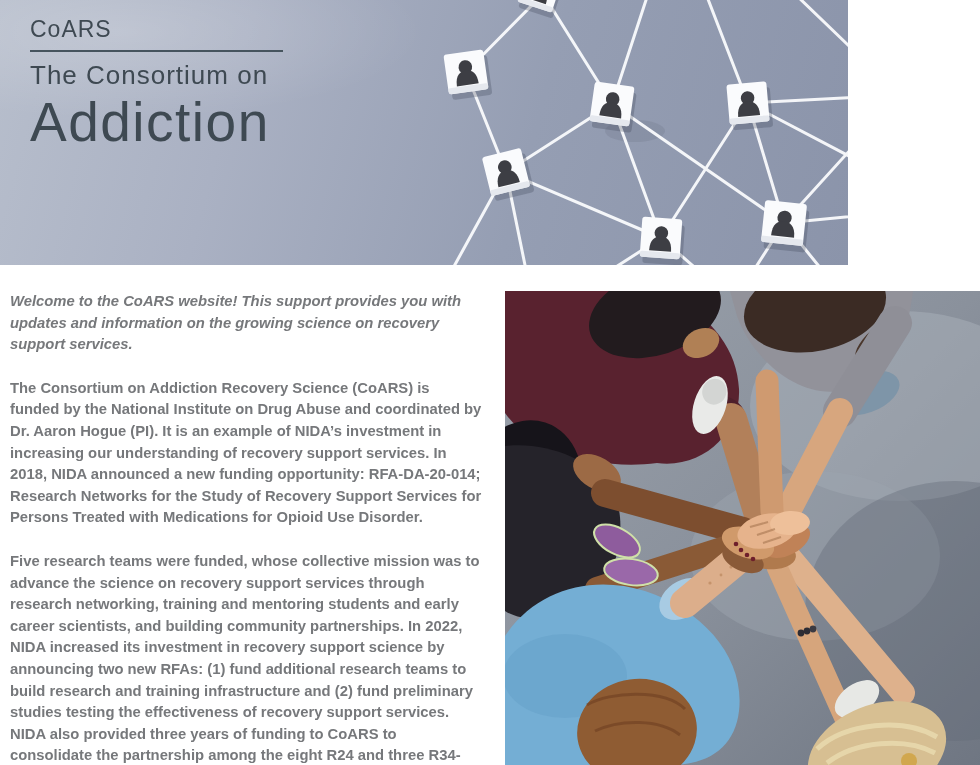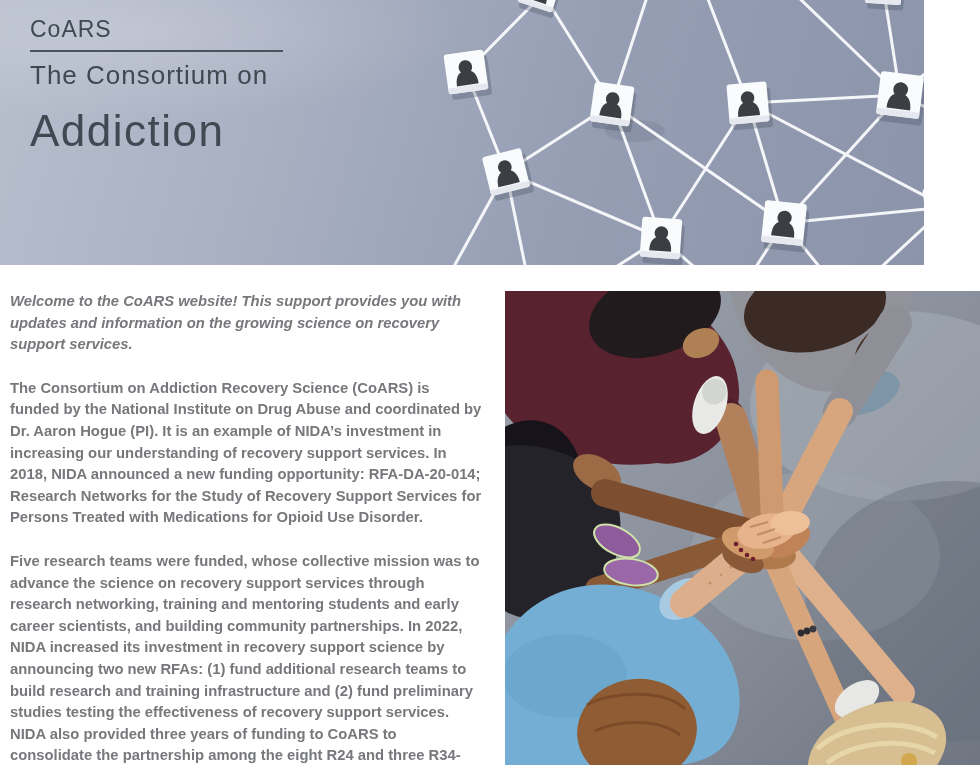--- a/index.html
+++ b/index.html
@@ -2,34 +2,34 @@
 <html><head>
 <meta charset="utf-8">
 <style>
   html,body{margin:0;padding:0;}
   body{
     width:980px;height:765px;overflow:hidden;background:#ffffff;
     font-family:"Liberation Sans",sans-serif;
   }
   
   .banner{
-    position:relative;width:924px;height:265px;overflow:hidden;
+    position:relative;width:848px;height:265px;overflow:hidden;
     background:linear-gradient(105deg,#b7becc 0%,#aab1c3 28%,#959eb3 62%,#8b94aa 100%);
   }
   .banner::before{
     content:"";position:absolute;inset:0;
     background:radial-gradient(ellipse 60% 55% at 14% 12%,rgba(255,255,255,0.20),rgba(255,255,255,0) 60%);
     pointer-events:none;
   }
   .banner-net{position:absolute;left:0;top:0;width:980px;height:265px;}
   .banner-text{position:absolute;left:30px;top:16px;color:#3e4952;z-index:2;}
   .brand{font-size:23px;letter-spacing:1px;}
   .brand-rule{width:253px;border:0;border-top:2px solid #46545e;margin:7px 0 8px 0;}
-  .subtitle{font-size:26px;letter-spacing:1px;margin-bottom:13px;}
-  .headline{font-size:44px;line-height:54px;letter-spacing:1.5px;font-weight:400;}
+  .subtitle{font-size:26px;letter-spacing:1px;margin-bottom:4px;}
+  .headline{font-size:55px;line-height:54px;letter-spacing:1.5px;font-weight:400;}
   
   .content{display:flex;align-items:flex-start;padding:26px 0 0 10px;}
   .text-col{
     width:472px;margin-right:23px;color:#76787b;
     font-weight:bold;font-size:14.8px;line-height:21.6px;
   }
   .text-col p{margin:0 0 22px 0;}
   .intro{font-style:italic;}
   .photo-wrap{width:475px;height:474px;overflow:hidden;flex:0 0 auto;}
 </style>

